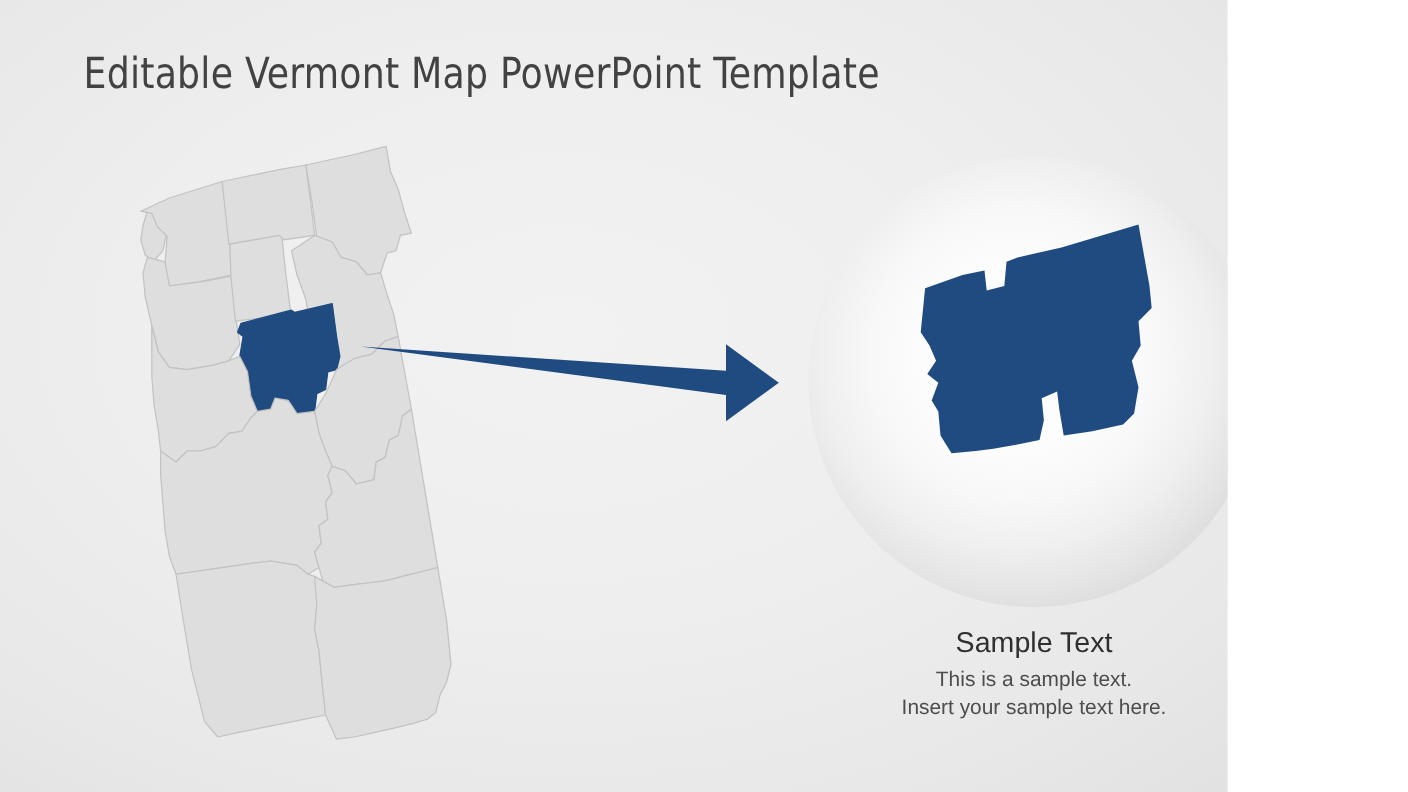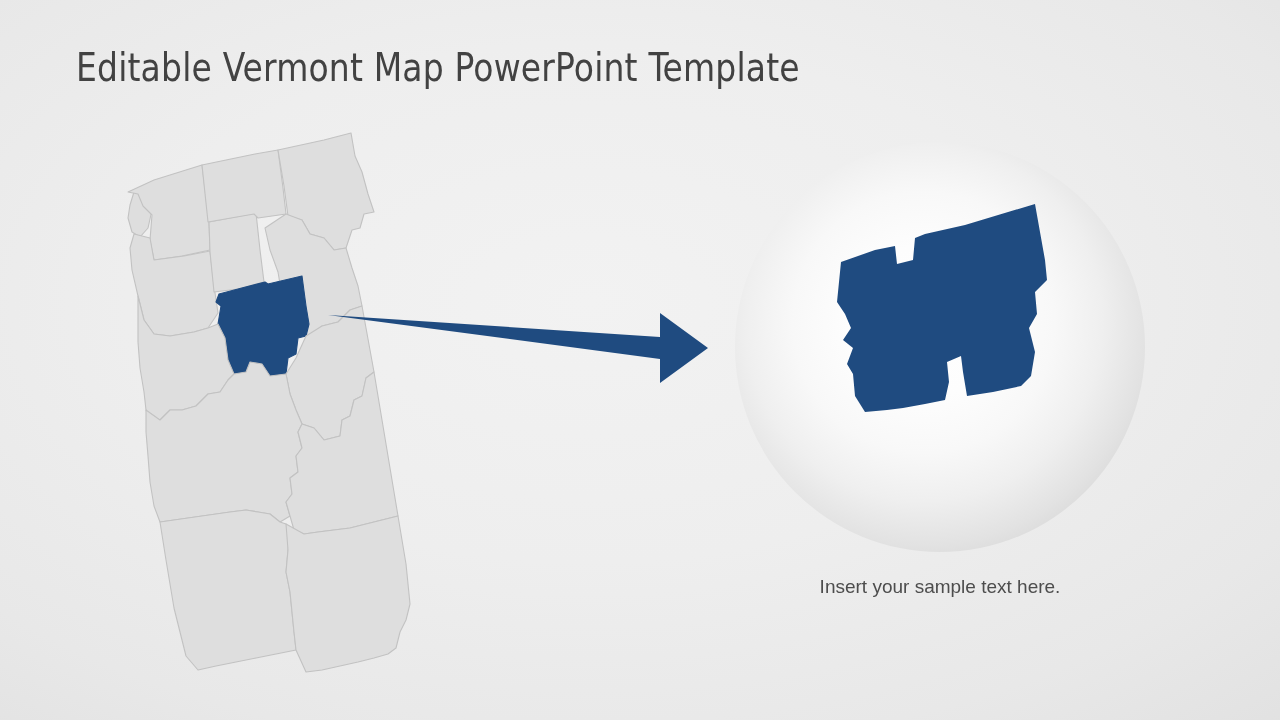--- a/index.html
+++ b/index.html
@@ -7,21 +7,21 @@
     padding: 0;
   }
   body {
     width: 1280px;
     height: 720px;
     overflow: hidden;
     font-family: "Liberation Sans", sans-serif;
   }
   #slide {
     position: relative;
-    width: 1280px;
+    width: 1116px;
     height: 720px;
     background: radial-gradient(ellipse 95% 95% at 46% 42%,
                 #f2f2f2 0%, #eeeeee 38%, #e8e8e8 66%, #e0e0e0 88%, #dcdcdc 100%);
     overflow: hidden;
   }
 
   
   #slide-title {
     position: absolute;
     left: 76px;
@@ -153,18 +153,20 @@
 
   <div id="sphere">
     <div id="sphere-county">
       <svg viewBox="0 0 410 410" xmlns="http://www.w3.org/2000/svg">
         <path d="M230,83 L300,62 L310,118 L312,138 L300,150 L302,172 L294,186 L300,210 L296,234 L286,244 L258,250 L232,254 L228,230 L226,214 L212,220 L214,240 L210,258 L190,262 L168,266 L152,268 L130,270 L120,254 L118,232 L112,222 L118,206 L108,198 L116,186 L110,172 L102,160 L104,140 L106,120 L140,108 L160,104 L162,122 L178,118 L180,96 L190,92 Z" fill="#1f4b80"></path>
       </svg>
     </div>
   </div>
 
   <div id="caption">
+    <div id="caption-heading">Sample Text</div>
     <div id="caption-body">
+      <div>This is a sample text.</div>
       <div>Insert your sample text here.</div>
     </div>
   </div>
 
 </div>
 
 </body></html>

